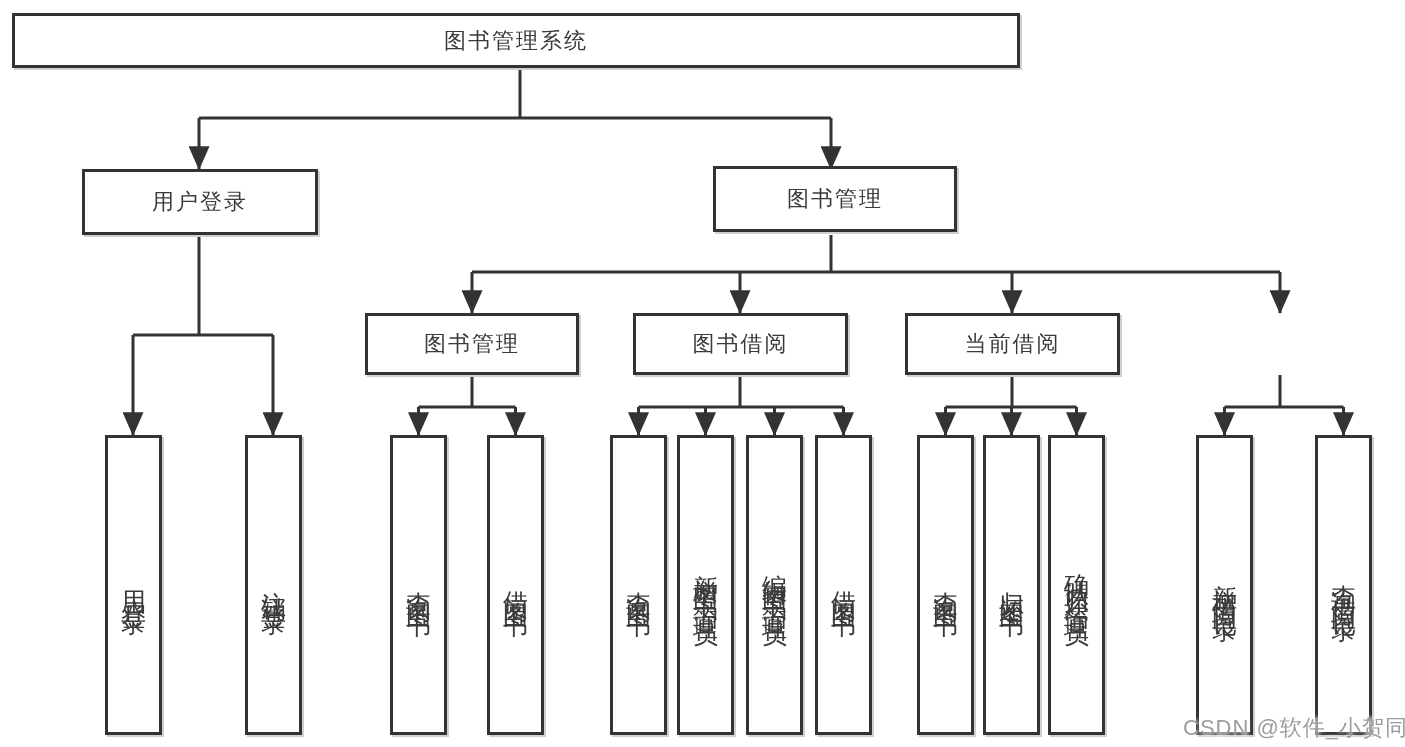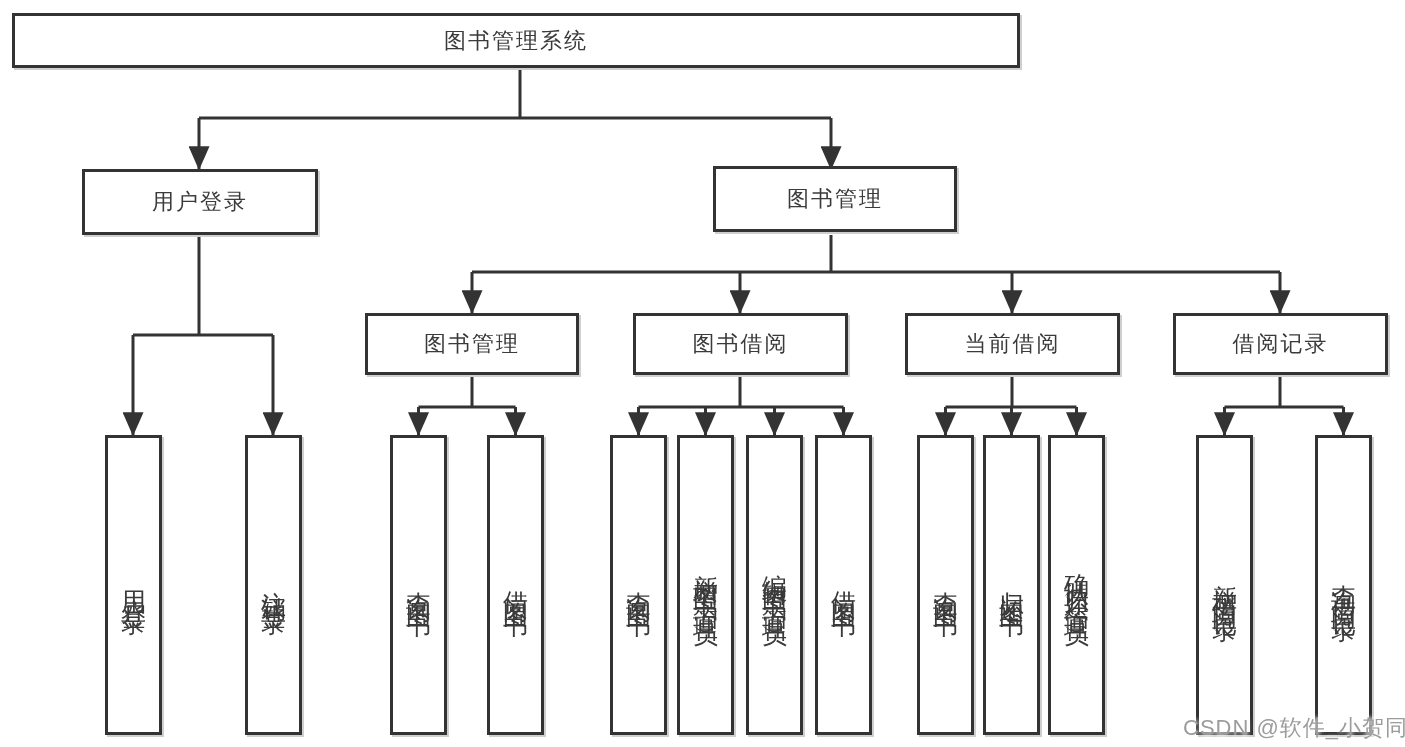--- a/index.html
+++ b/index.html
@@ -81,23 +81,20 @@
 
   <div class="box h" style="left:365px;top:313px;width:214px;height:62px">
     <span>图书管理</span>
   </div>
   <div class="box h" style="left:905px;top:313px;width:215px;height:62px">
     <span>当前借阅</span>
   </div>
   <div class="box h" style="left:633px;top:313px;width:215px;height:62px">
     <span>图书借阅</span>
   </div>
-  <div class="box h" style="left:1173px;top:313px;width:215px;height:62px">
-    <span>借阅记录</span>
-  </div>
 
   <div class="box v" style="left:105px;top:435px;width:57px;height:300px">
     <span>用户登录</span>
   </div>
   <div class="box v" style="left:245px;top:435px;width:57px;height:300px">
     <span>注销登录</span>
   </div>
 
   <div class="box v" style="left:390px;top:435px;width:57px;height:300px">
     <span>查询图书</span>

